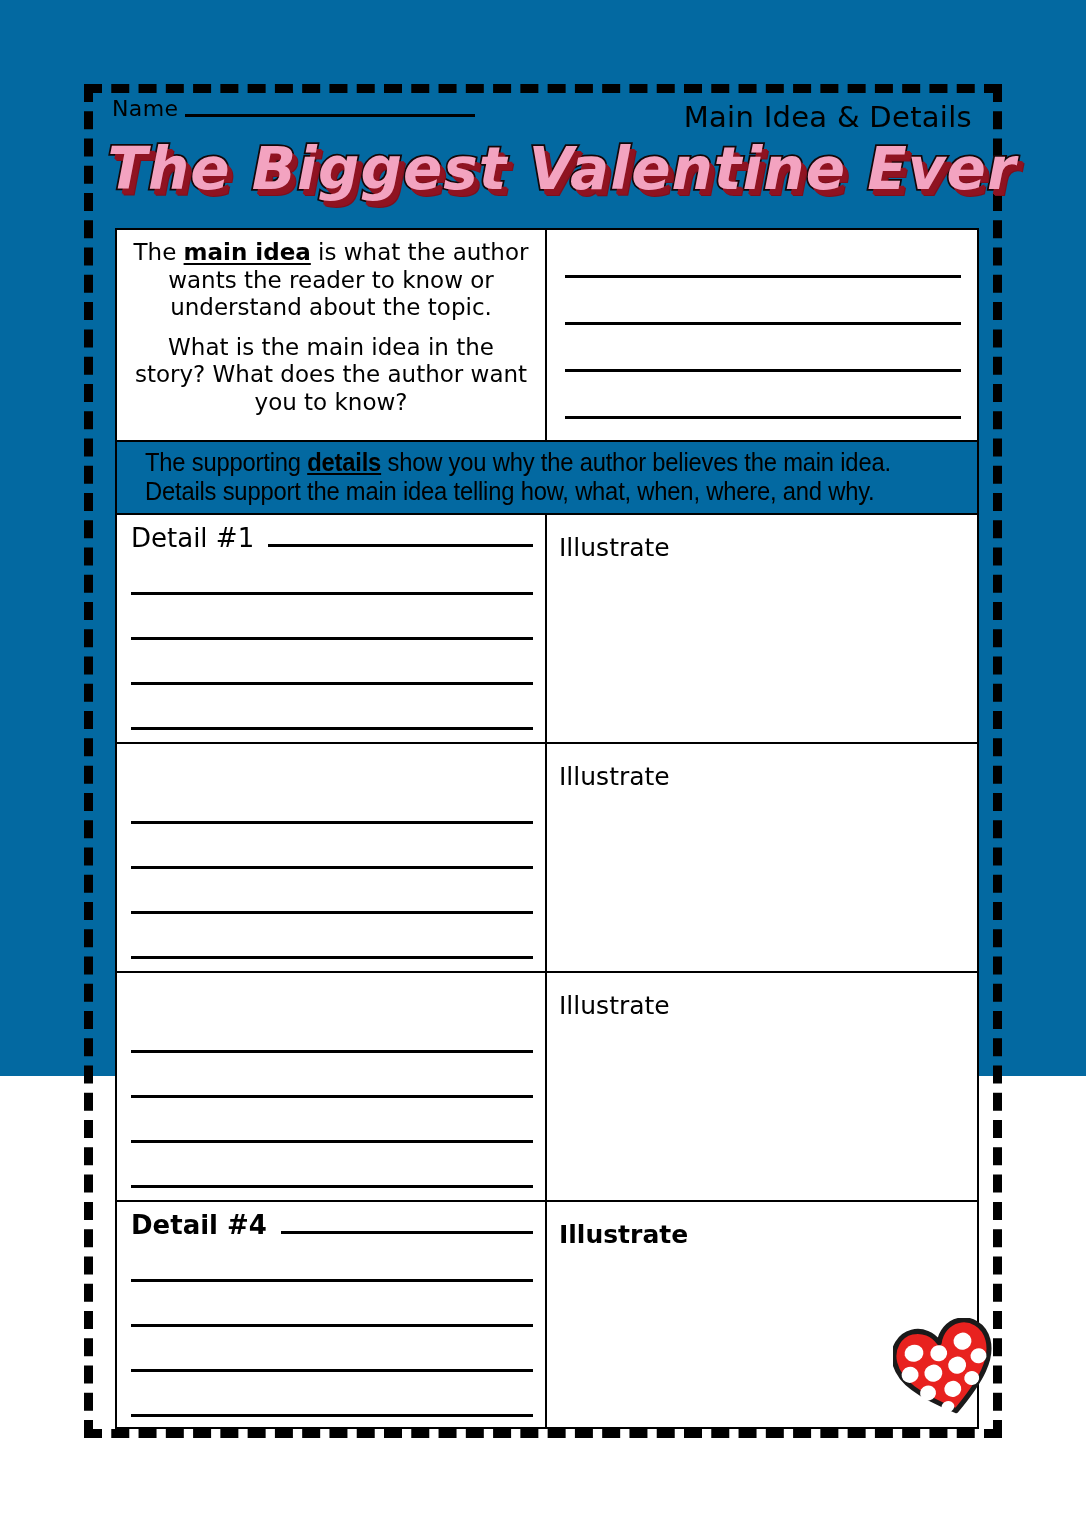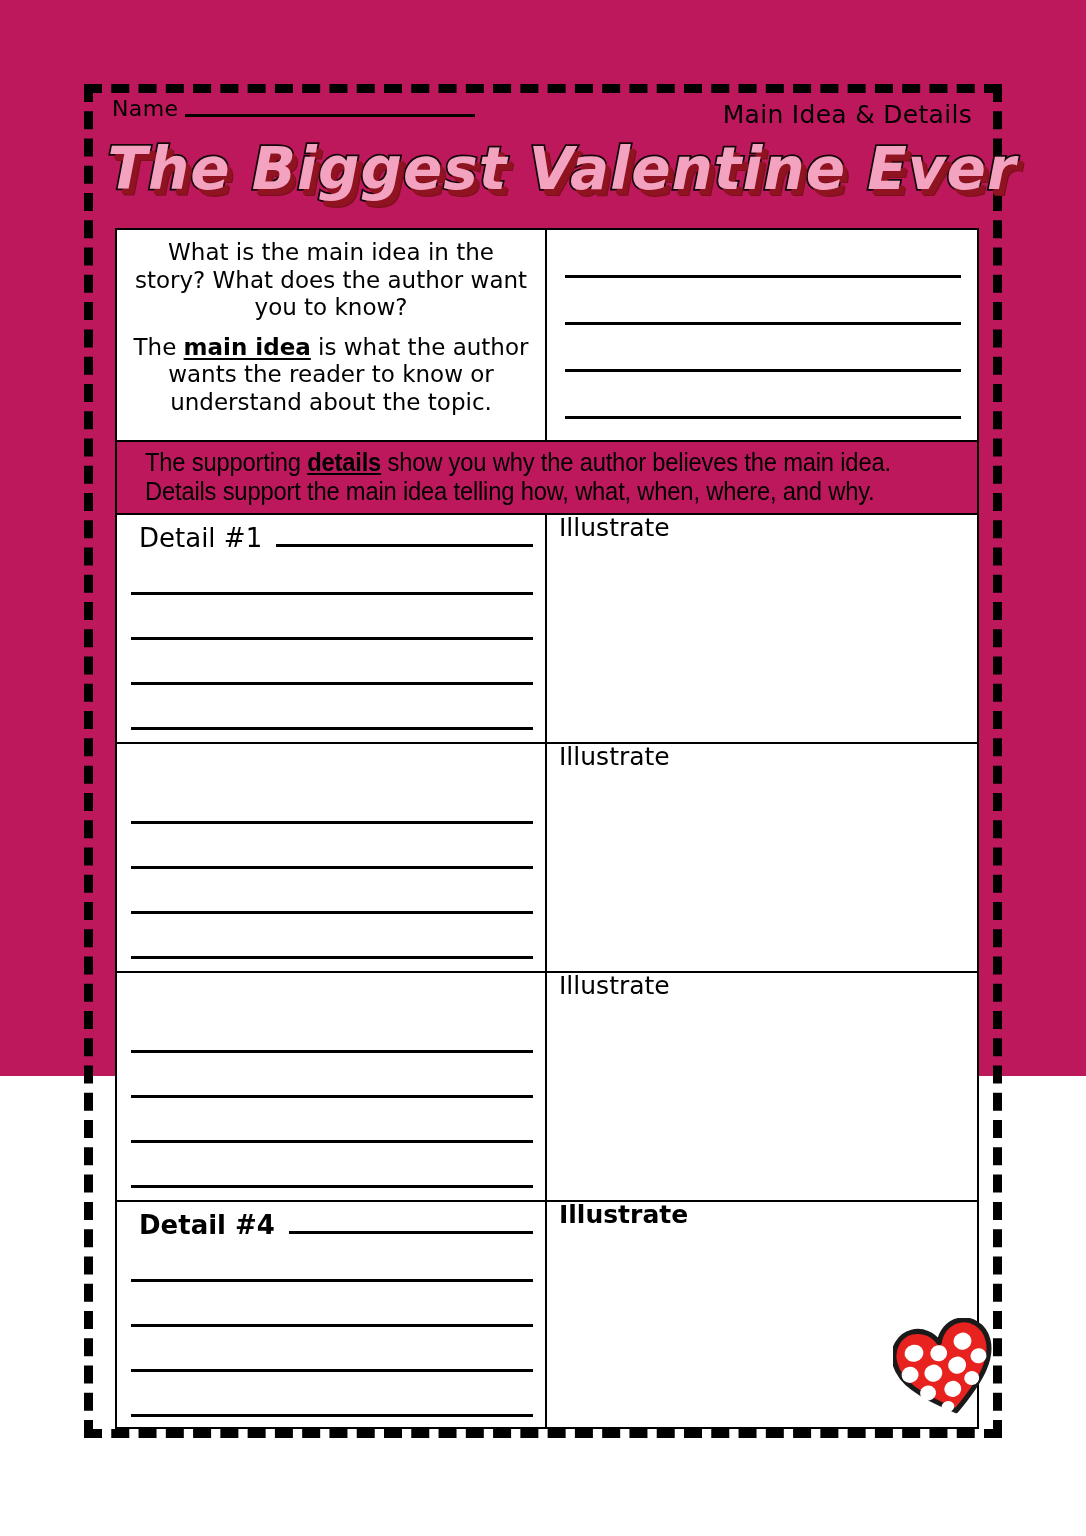--- a/index.html
+++ b/index.html
@@ -12,21 +12,21 @@
     height: 1536px;
     font-family: "DejaVu Sans", sans-serif;
     color: #000;
     overflow: hidden;
   }
 
   .page {
     position: relative;
     width: 1086px;
     height: 1076px;
-    background: #be185d;
+    background: #0369a1;
   }
 
   
   .dashed-frame {
     position: absolute;
     left: 84px;
     top: 84px;
     width: 918px;
     height: 1354px;
     box-sizing: border-box;
@@ -61,21 +61,21 @@
     width: 290px;
     border-bottom: 3px solid #000;
     height: 1px;
     margin-bottom: 3px;
   }
   .subject-label {
     position: absolute;
     right: 0;
     top: 2px;
     font-family: "DejaVu Sans", sans-serif;
-    font-size: 25px;
+    font-size: 29px;
     letter-spacing: 0.3px;
     white-space: nowrap;
   }
 
   
   .title-wrap {
     position: absolute;
     left: 0;
     top: 140px;
     width: 1086px;
@@ -192,21 +192,20 @@
   .detail-row { height: 229px; }
 
   .detail-head {
     position: absolute;
     left: 14px;
     top: 10px;
     right: 12px;
     display: flex;
     align-items: flex-end;
     gap: 14px;
-    margin-left: 8px;
   }
   .detail-label {
     font-family: "DejaVu Sans", sans-serif;
     font-size: 26px;
     line-height: 1;
     white-space: nowrap;
   }
   .detail-blank {
     flex: 1;
     border-bottom: 3.5px solid #000;
@@ -228,21 +227,21 @@
     border-bottom: 3.5px solid #000;
   }
   .detail-lines .wline:nth-child(1) { top: 77px; }
   .detail-lines .wline:nth-child(2) { top: 122px; }
   .detail-lines .wline:nth-child(3) { top: 167px; }
   .detail-lines .wline:nth-child(4) { top: 212px; }
 
   .illustrate-label {
     position: absolute;
     left: 12px;
-    top: 0;
+    top: 20px;
     font-family: "DejaVu Sans", sans-serif;
     font-size: 25px;
     line-height: 1;
   }
 
   
   .heart-art {
     position: absolute;
     left: 893px;
     top: 1318px;
@@ -268,22 +267,22 @@
 
   <div class="title-wrap">
     <span class="title">The Biggest Valentine Ever</span>
   </div>
 
   <div class="sheet">
 
     <div class="row mi-row">
       <div class="col-left">
         <div class="mi-prompt">
+          <p><span>The </span><b>main idea</b><span> is what the author wants the reader to know or understand about the topic.</span></p>
           <p>What is the main idea in the story? What does the author want you to know?</p>
-          <p><span>The </span><b>main idea</b><span> is what the author wants the reader to know or understand about the topic.</span></p>
         </div>
       </div>
       <div class="col-right">
         <div class="mi-lines">
           <div class="wline"></div>
           <div class="wline"></div>
           <div class="wline"></div>
           <div class="wline"></div>
         </div>
       </div>

